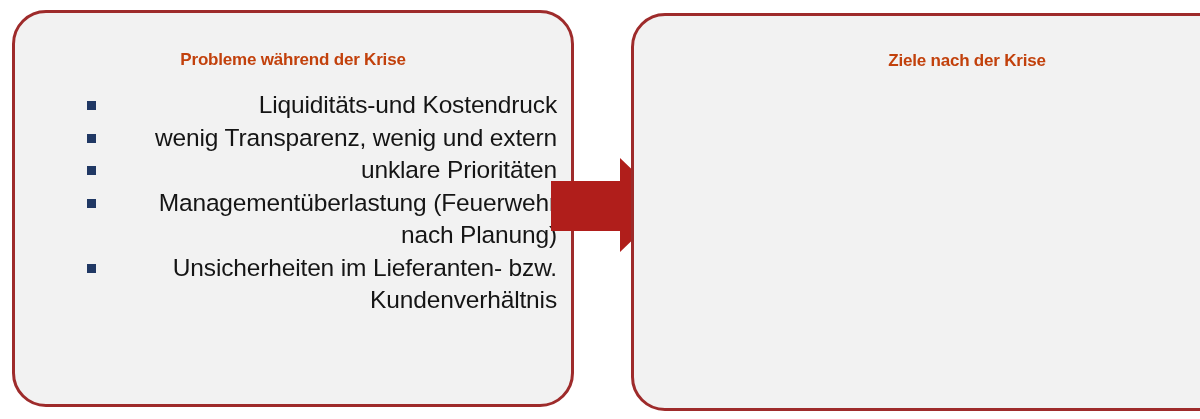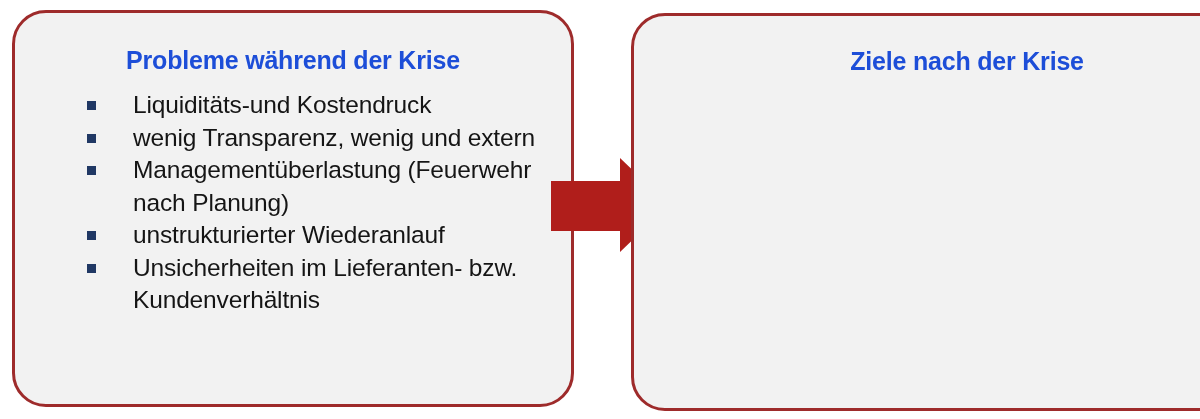--- a/index.html
+++ b/index.html
@@ -40,35 +40,36 @@
     width: 672px;
     height: 398px;
   }
 
   .panel-title {
     position: absolute;
     left: 0;
     right: 0;
     text-align: center;
     font-weight: bold;
-    font-size: 25px;
+    font-size: 17px;
     line-height: 30px;
-    color: #1d4ed8;
+    color: #c2410c;
     letter-spacing: -0.2px;
     white-space: nowrap;
   }
   #panel-problems .panel-title { top: 32px; }
   #panel-goals .panel-title   { top: 30px; }
 
   
   ul.bullets {
     position: absolute;
     margin: 0;
     padding: 0;
     list-style: none;
+    text-align: right;
   }
   #list-problems {
     left: 62px;
     top: 76px;
     width: 480px;
   }
 
   ul.bullets > li {
     position: relative;
     padding-left: 56px;
@@ -110,28 +111,28 @@
       <li>
         <span class="marker"></span>
         <span class="btext">Liquiditäts-und Kostendruck</span>
       </li>
       <li>
         <span class="marker"></span>
         <span class="btext">wenig Transparenz, wenig und extern</span>
       </li>
       <li>
         <span class="marker"></span>
+        <span class="btext">unklare Prioritäten</span>
       </li>
       <li>
         <span class="marker"></span>
         <span class="btext">Managementüberlastung (Feuerwehr nach Planung)</span>
       </li>
       <li>
         <span class="marker"></span>
-        <span class="btext">unstrukturierter Wiederanlauf</span>
       </li>
       <li>
         <span class="marker"></span>
         <span class="btext">Unsicherheiten im Lieferanten- bzw. Kundenverhältnis</span>
       </li>
     </ul>
   </div>
 
   <div id="arrow">
     <svg width="118" height="96" viewBox="0 0 118 96" xmlns="http://www.w3.org/2000/svg">

